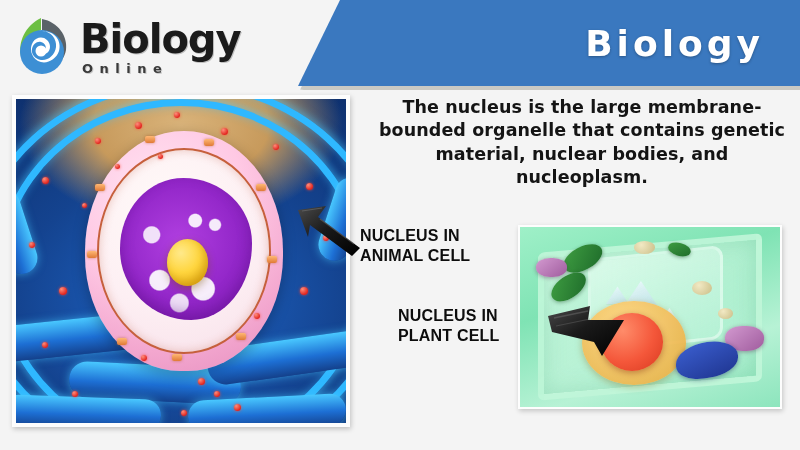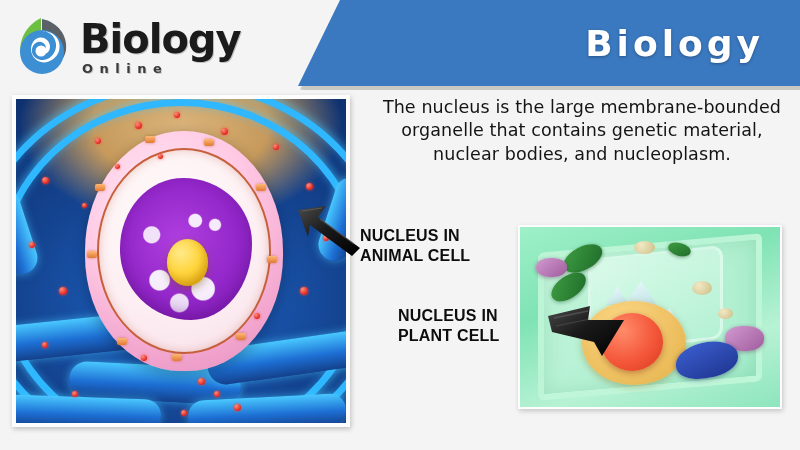--- a/index.html
+++ b/index.html
@@ -60,20 +60,21 @@
     font-family:"DejaVu Sans", sans-serif;
   }
 
   
   #description {
     position:absolute; left:372px; top:96px; width:420px;
     text-align:center;
     font-family:"DejaVu Sans", sans-serif;
     font-size:17.5px; line-height:1.33; color:#141414;
     letter-spacing:.1px;
+    font-weight:bold;
   }
 
   
   #animal-cell-figure {
     position:absolute; left:12px; top:95px; width:338px; height:332px;
     background:#fdfdfd;
     padding:4px;
     box-shadow:1px 2px 5px rgba(0,0,0,.22);
   }
   #animal-cell-image {

